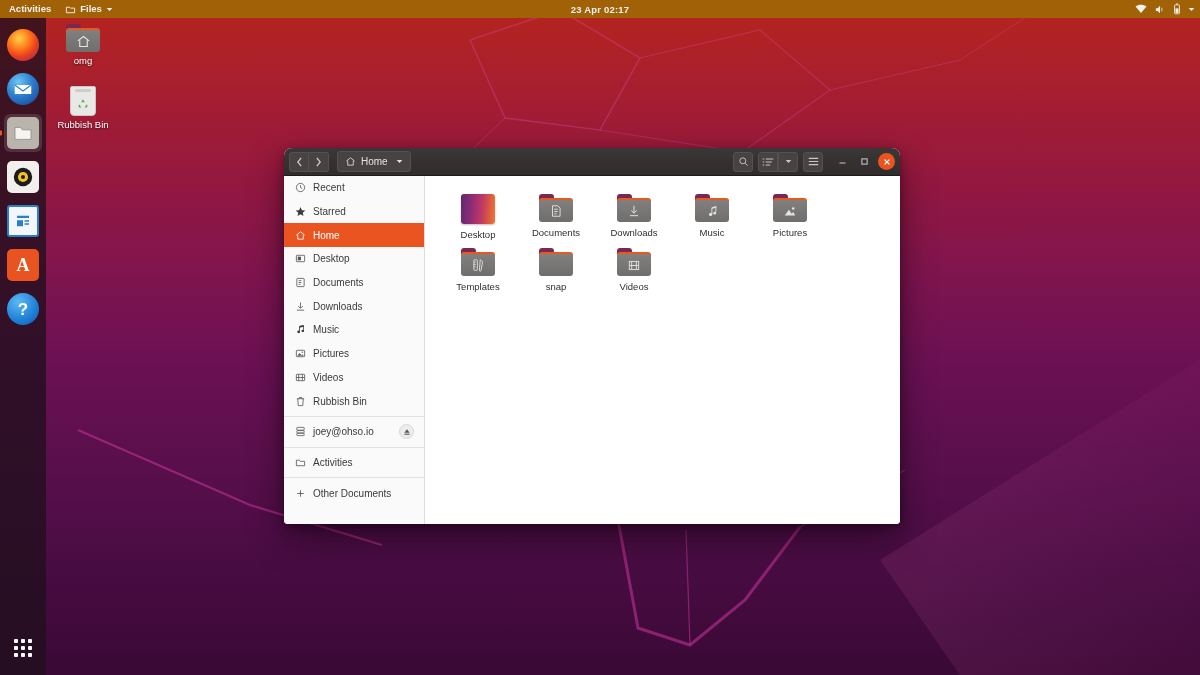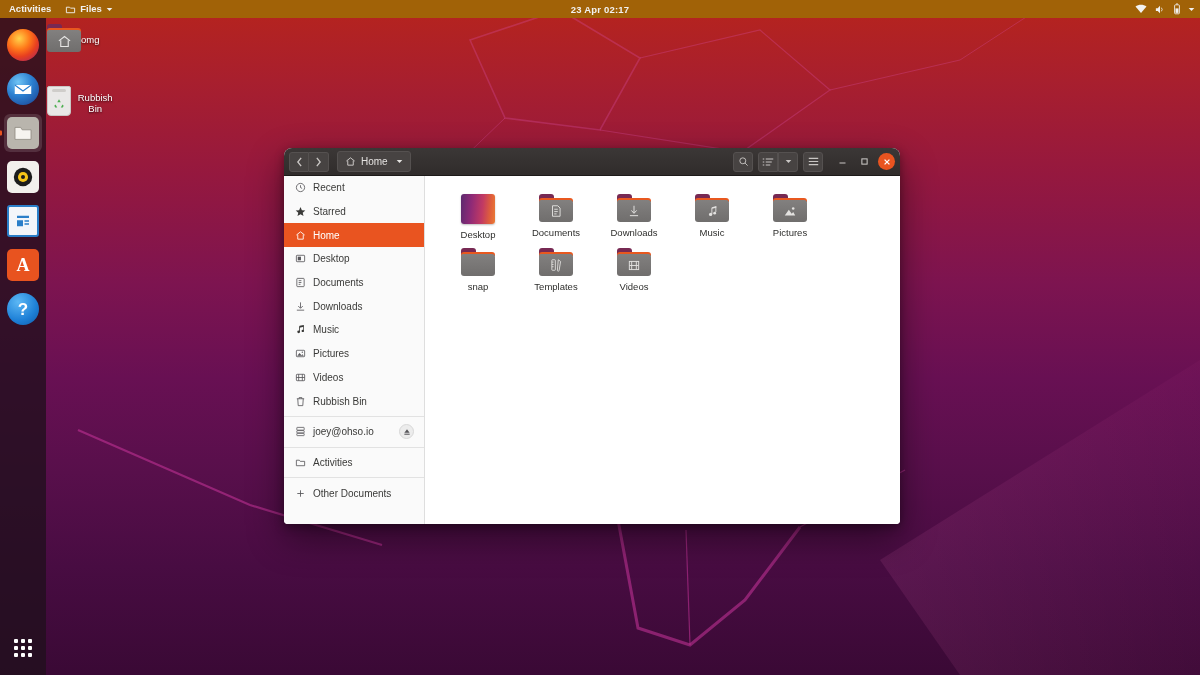--- a/index.html
+++ b/index.html
@@ -71,21 +71,21 @@
   #dock-apps {
     position: absolute; bottom: 8px; left: 50%; transform: translateX(-50%);
     width: 38px; height: 38px; display: flex; align-items: center; justify-content: center;
   }
   .grid3 { display: grid; grid-template-columns: repeat(3,4px); grid-gap: 3px; }
   .grid3 i { width: 4px; height: 4px; background: #fff; border-radius: 1px; display: block; }
 
   
   .desk-icon {
     position: absolute; width: 72px;
-    display: flex; flex-direction: row; align-items: center;
+    display: flex; flex-direction: column; align-items: center;
     color: #fff; font-size: 9.5px; text-align: center;
   }
   .desk-icon .lbl {
     margin-top: 3px; text-shadow: 0 1px 2px rgba(0,0,0,.7);
     line-height: 11px;
   }
   #desk-omg { left: 47px; top: 24px; }
   #desk-trash { left: 47px; top: 86px; }
 
   
@@ -673,40 +673,40 @@
 
         </div>
 
         <div class="icon-row">
 
           <div class="file-item">
             <div class="folder">
               <div class="tab"></div>
                 <div class="strip"></div>
                 <div class="body"></div>
-            </div>
-            <span class="fname">snap</span>
-          </div>
-
-          <div class="file-item">
-            <div class="folder">
-              <div class="tab"></div>
-                <div class="strip"></div>
-                <div class="body"></div>
               <div class="glyph">
                 <svg width="13" height="14" viewBox="0 0 20 24" fill="none" stroke="#e3e2e0" stroke-width="1.5">
                   <rect x="2" y="3" width="6" height="18" rx="1"></rect>
                     <path d="M2 7 H5"></path>
                     <path d="M2 11 H5"></path>
                     <path d="M2 15 H5"></path>
                   <path d="M13 3 L17 6 L14.5 21 L13 23 L11.5 21 Z"></path>
                 </svg>
               </div>
             </div>
             <span class="fname">Templates</span>
+          </div>
+
+          <div class="file-item">
+            <div class="folder">
+              <div class="tab"></div>
+                <div class="strip"></div>
+                <div class="body"></div>
+            </div>
+            <span class="fname">snap</span>
           </div>
 
           <div class="file-item">
             <div class="folder">
               <div class="tab"></div>
                 <div class="strip"></div>
                 <div class="body"></div>
               <div class="glyph">
                 <svg width="14" height="13" viewBox="0 0 24 20" fill="none" stroke="#e3e2e0" stroke-width="1.6">
                   <rect x="4" y="3" width="16" height="14"></rect>

